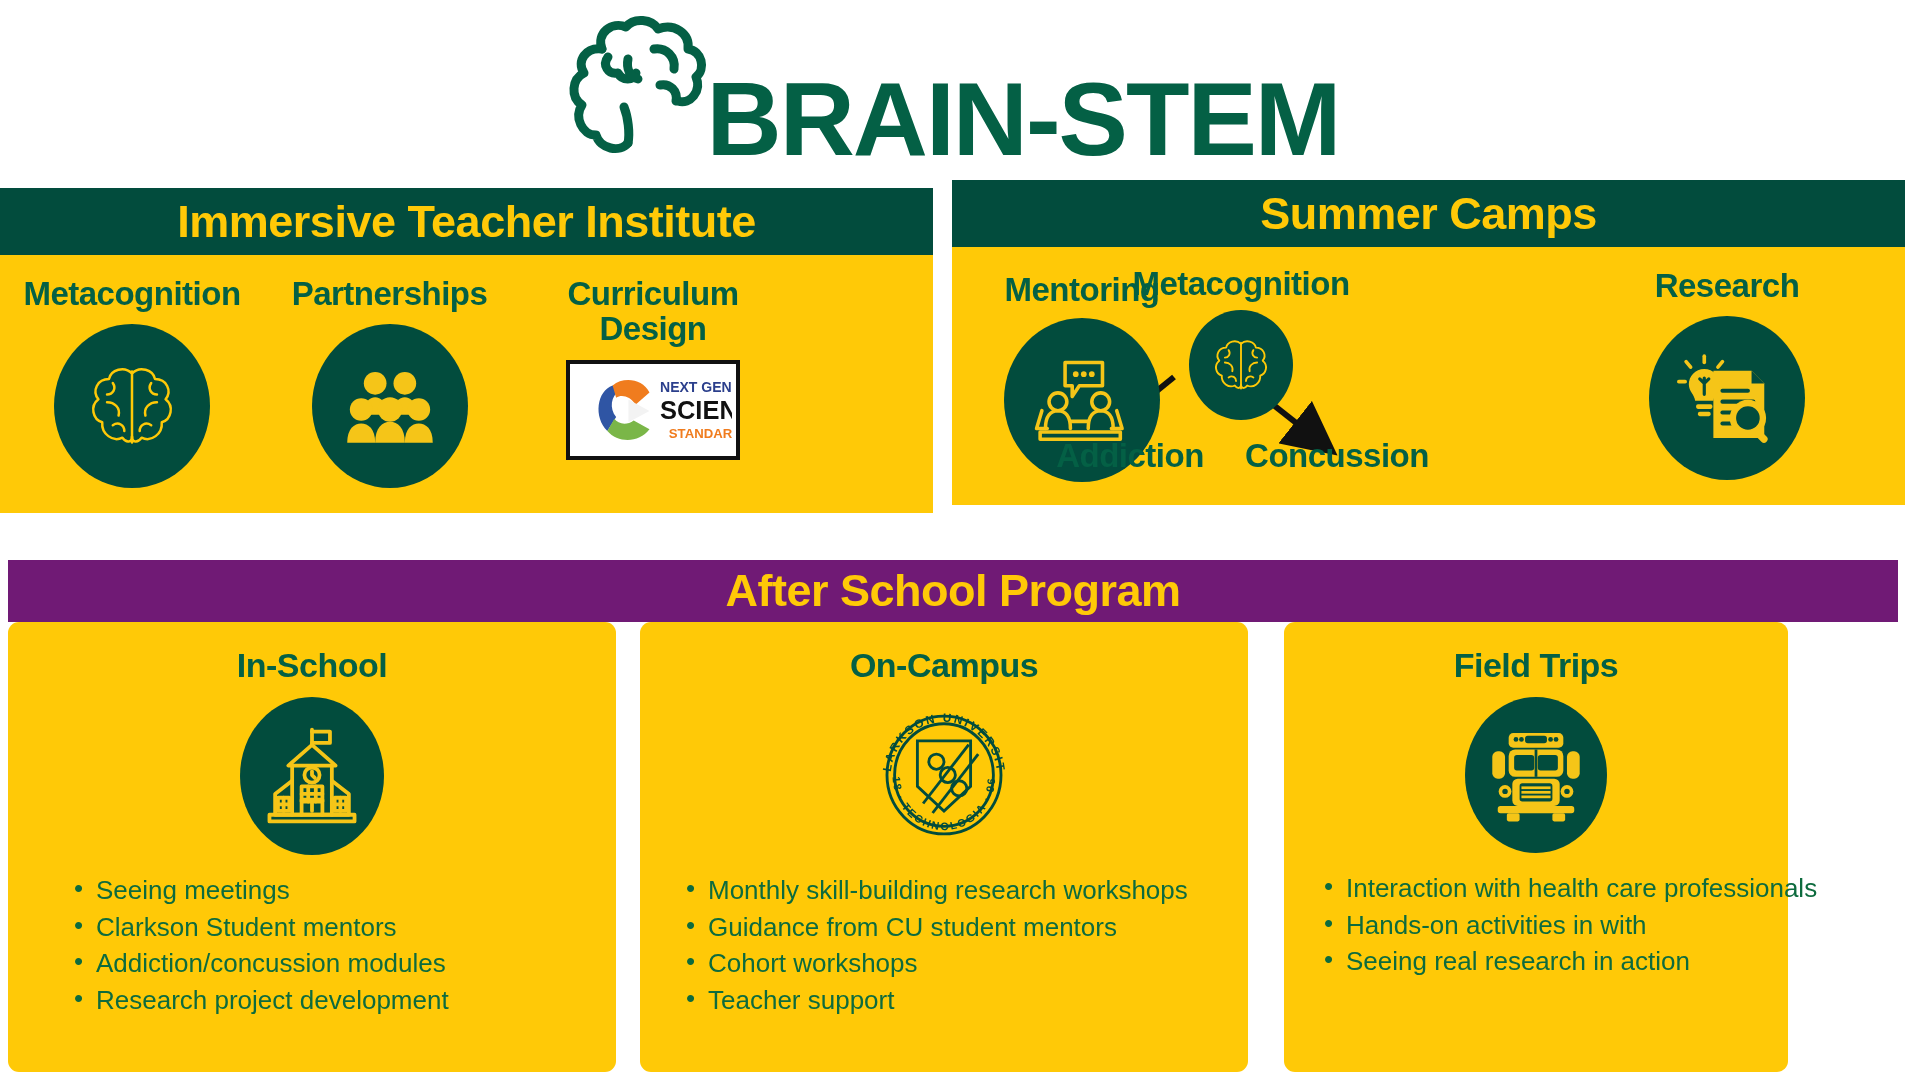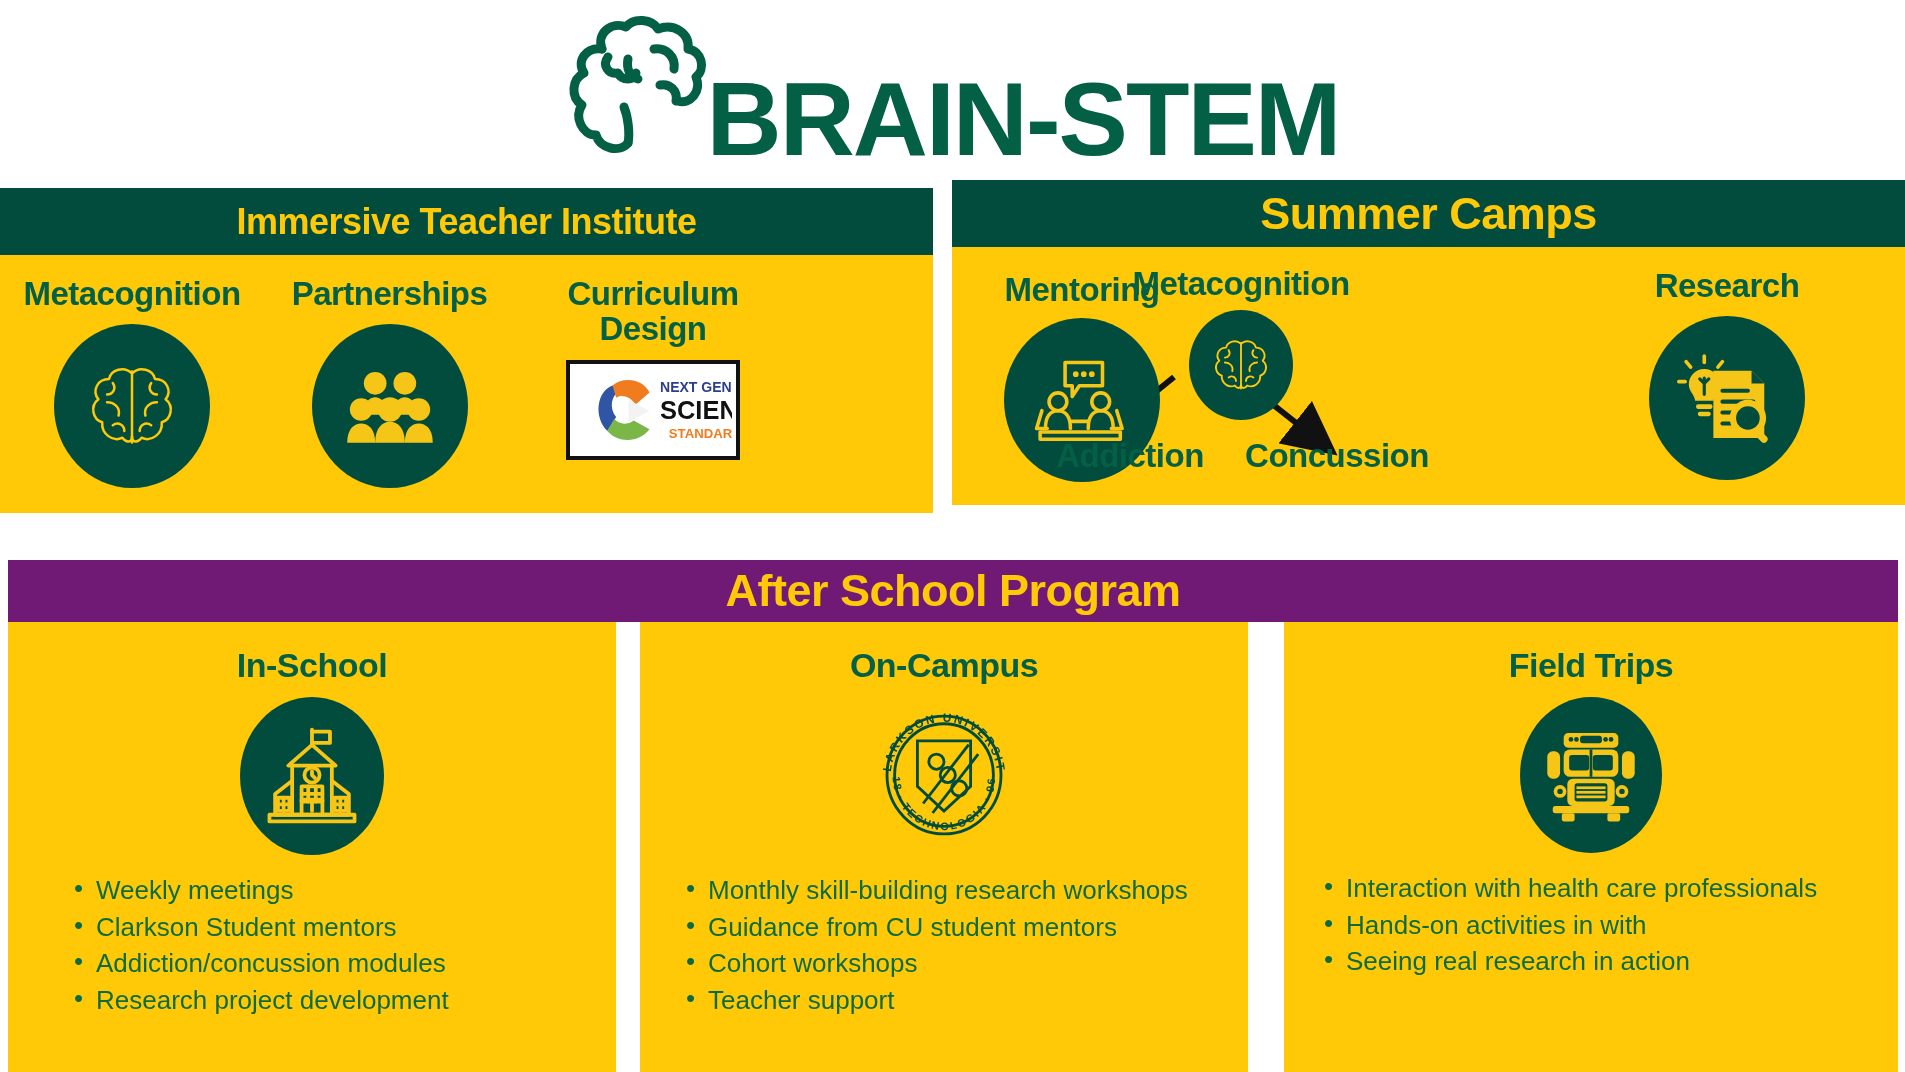--- a/index.html
+++ b/index.html
@@ -26,21 +26,21 @@
 
   
   .panel{position:absolute;background:#FFC907;}
   .panel-head{
     background:#024c3d;color:#FFC907;
     font-weight:bold;display:flex;align-items:center;justify-content:center;
     letter-spacing:-0.5px;
   }
   #panel-iti{left:0px;top:188px;width:933px;height:325px;}
   #panel-sc{left:952px;top:180px;width:953px;height:325px;}
-  #panel-iti .panel-head{height:67px;font-size:36px;}
+  #panel-iti .panel-head{height:67px;font-size:45px;}
   #panel-sc .panel-head{height:67px;font-size:45px;}
 
   .iti-body{position:relative;height:258px;}
   .iti-col{position:absolute;text-align:center;}
   .col-title{
     color:#046045;font-weight:bold;font-size:33px;line-height:1.05;
     letter-spacing:-0.5px;
   }
   .circle{
     background:#024c3d;border-radius:50%;
@@ -61,24 +61,25 @@
 
   
   #asp-bar{
     position:absolute;left:8px;top:560px;width:1890px;height:62px;
     background:#701a75;color:#FFC907;font-weight:bold;font-size:45px;
     display:flex;align-items:center;justify-content:center;letter-spacing:-0.5px;
   }
   .asp-col{
     position:absolute;top:622px;height:450px;background:#FFC907;
     text-align:center;
+    border-radius:11px;
   }
   #asp-col-0{left:8px;width:608px;}
   #asp-col-1{left:640px;width:608px;}
-  #asp-col-2{left:1284px;width:614px;}
+  #asp-col-2{left:1284px;width:504px;}
   .asp-title{
     color:#046045;font-weight:bold;font-size:34px;margin-top:24px;letter-spacing:-0.5px;
   }
   .asp-icon-wrap{margin-top:12px;}
   .asp-list{
     margin:18px 0 0 0;padding:0;list-style:none;text-align:left;
     color:#0d6b3e;font-size:26px;line-height:1.33;
   }
   .asp-list li{
     position:relative;padding-left:26px;margin-bottom:2px;white-space:nowrap;
@@ -301,21 +302,21 @@
             <rect x="79" y="78" width="12" height="14"></rect>
             <path d="M79 85 H91 M85 78 V92"></path>
             <path d="M44 96 V80 H66 V96"></path>
             <path d="M55 82 V92"></path>
             <path d="M10 96 H100 V103 H10 Z"></path>
           </g>
         </svg>
       </div>
     </div>
     <ul class="asp-list">
-      <li>Weekly meetings</li>
+      <li>Seeing meetings</li>
       <li>Clarkson Student mentors</li>
       <li>Addiction/concussion modules</li>
       <li>Research project development</li>
     </ul>
   </div>
 
   <div class="asp-col" id="asp-col-1">
     <div class="asp-title">On-Campus</div>
     <div class="asp-icon-wrap" style="margin-top:14px;">
       <svg width="152" height="152" viewBox="0 0 160 160">

